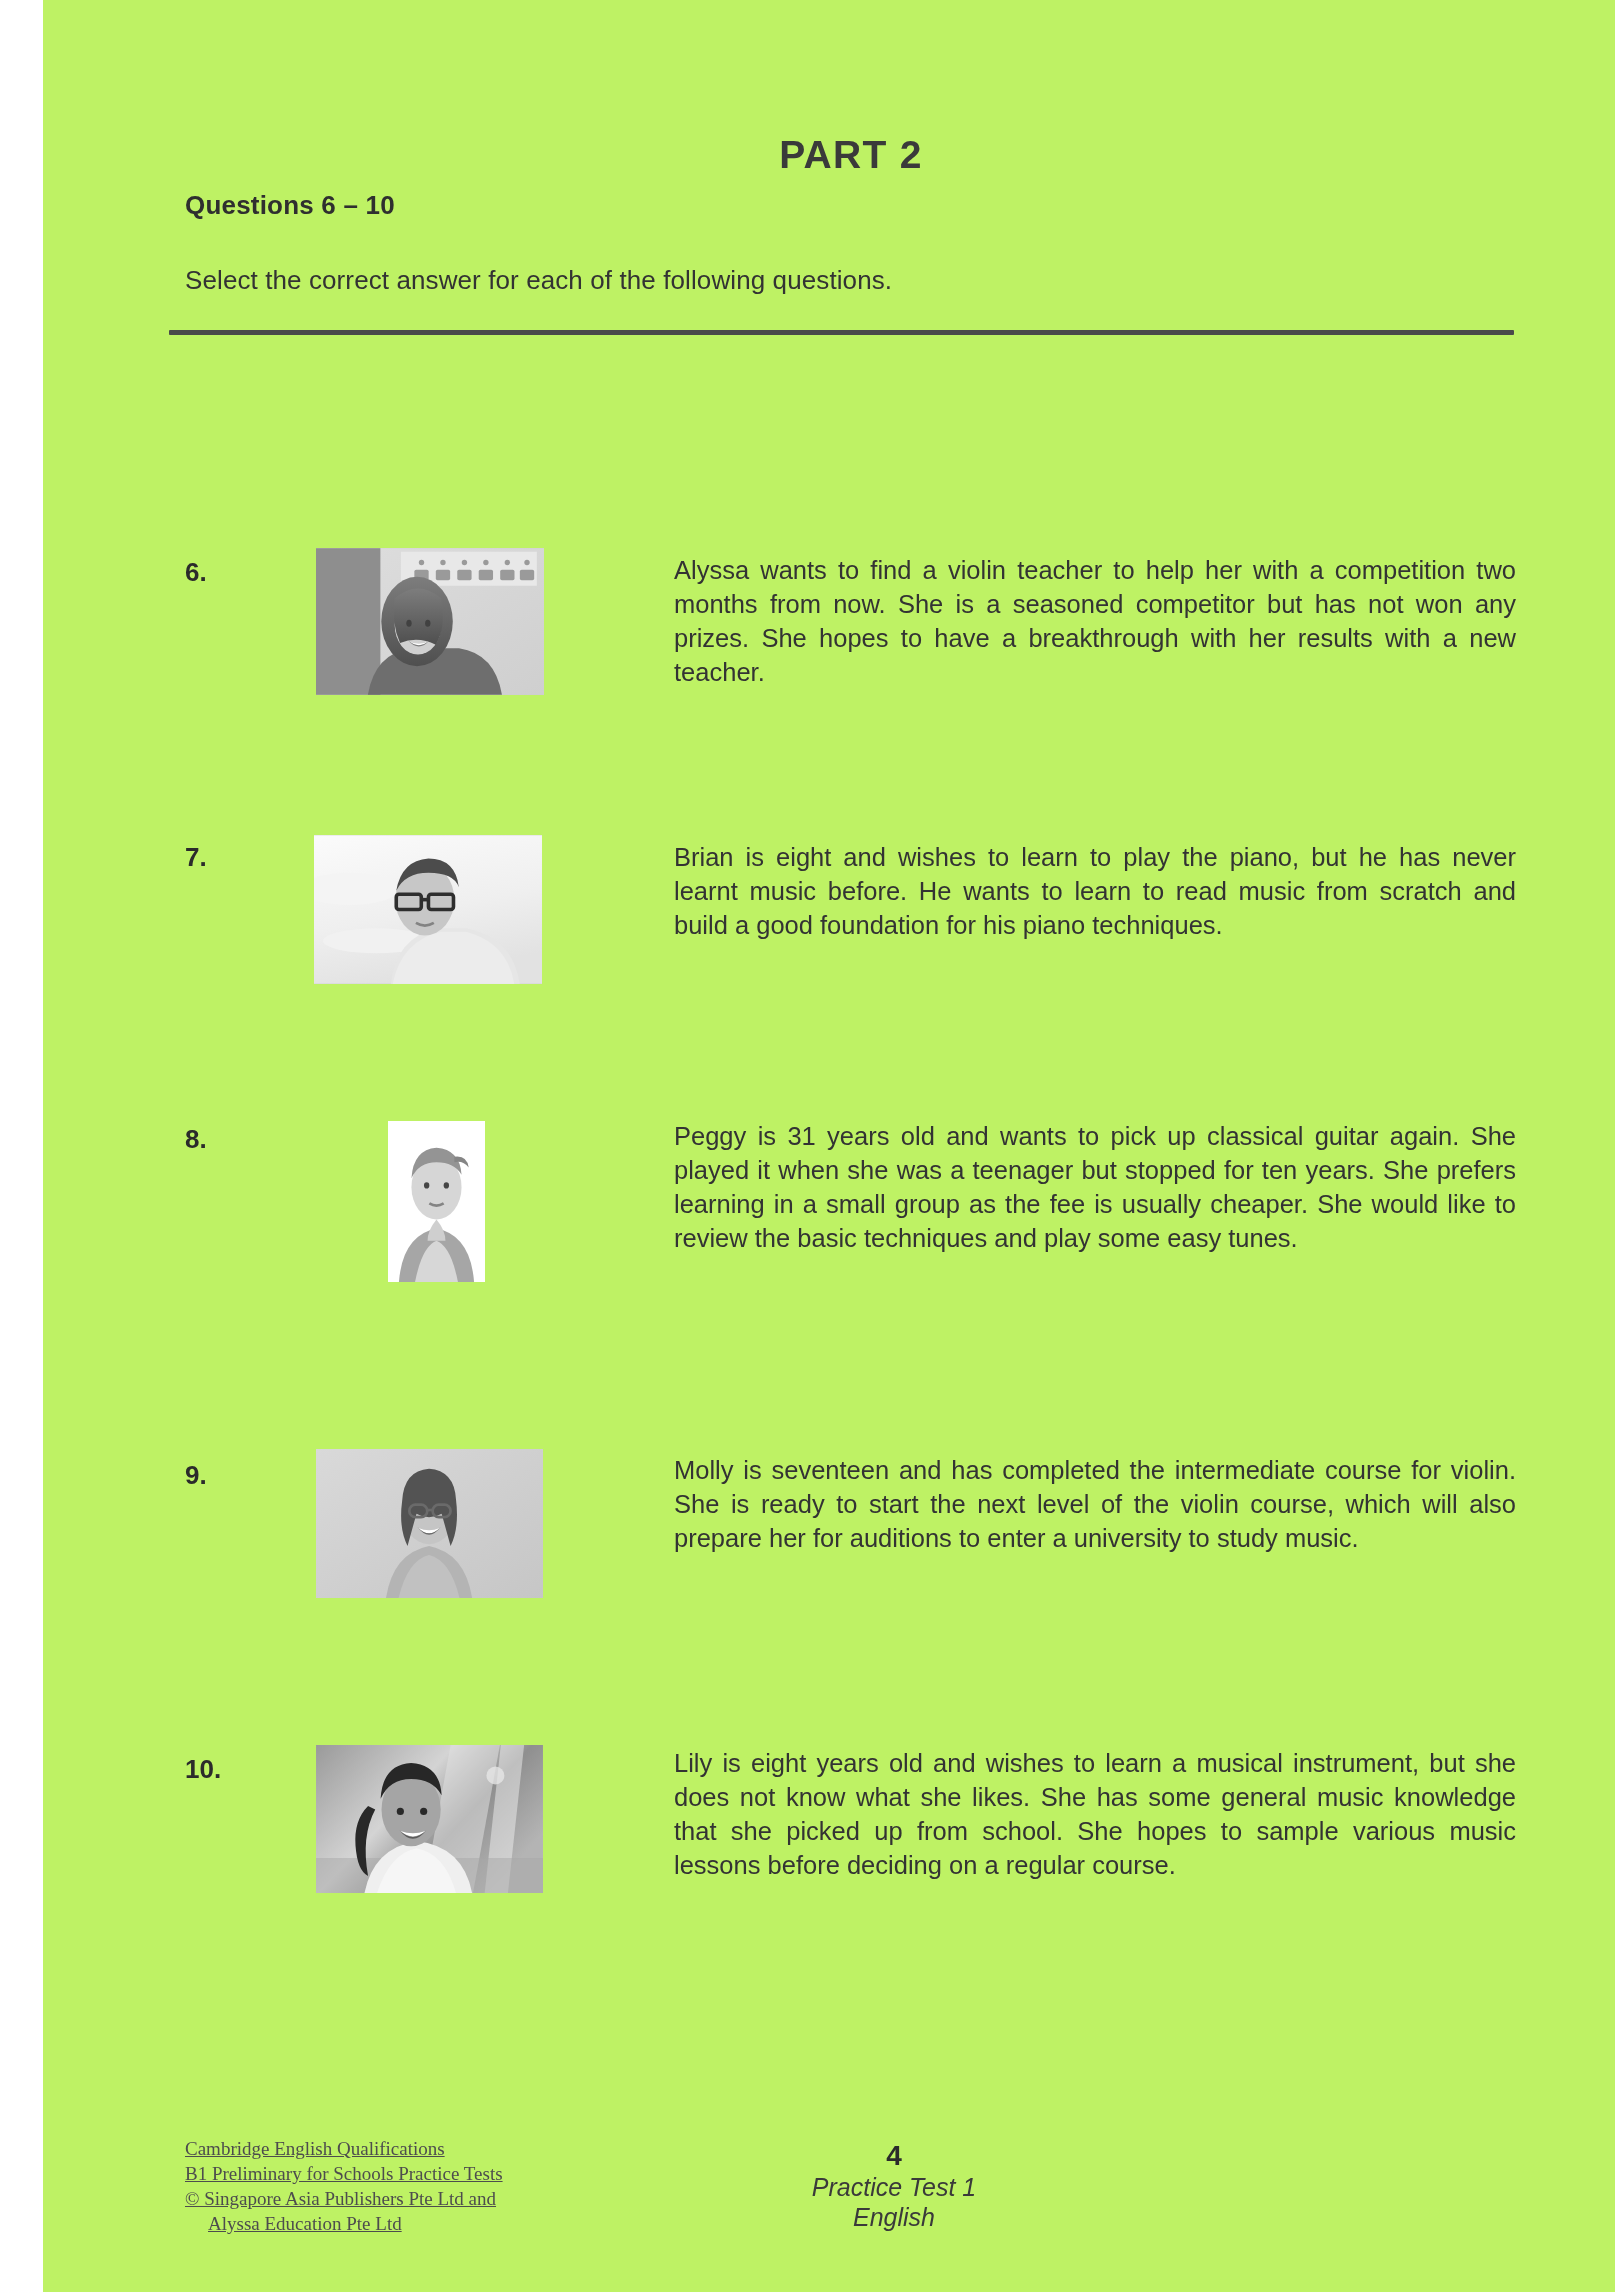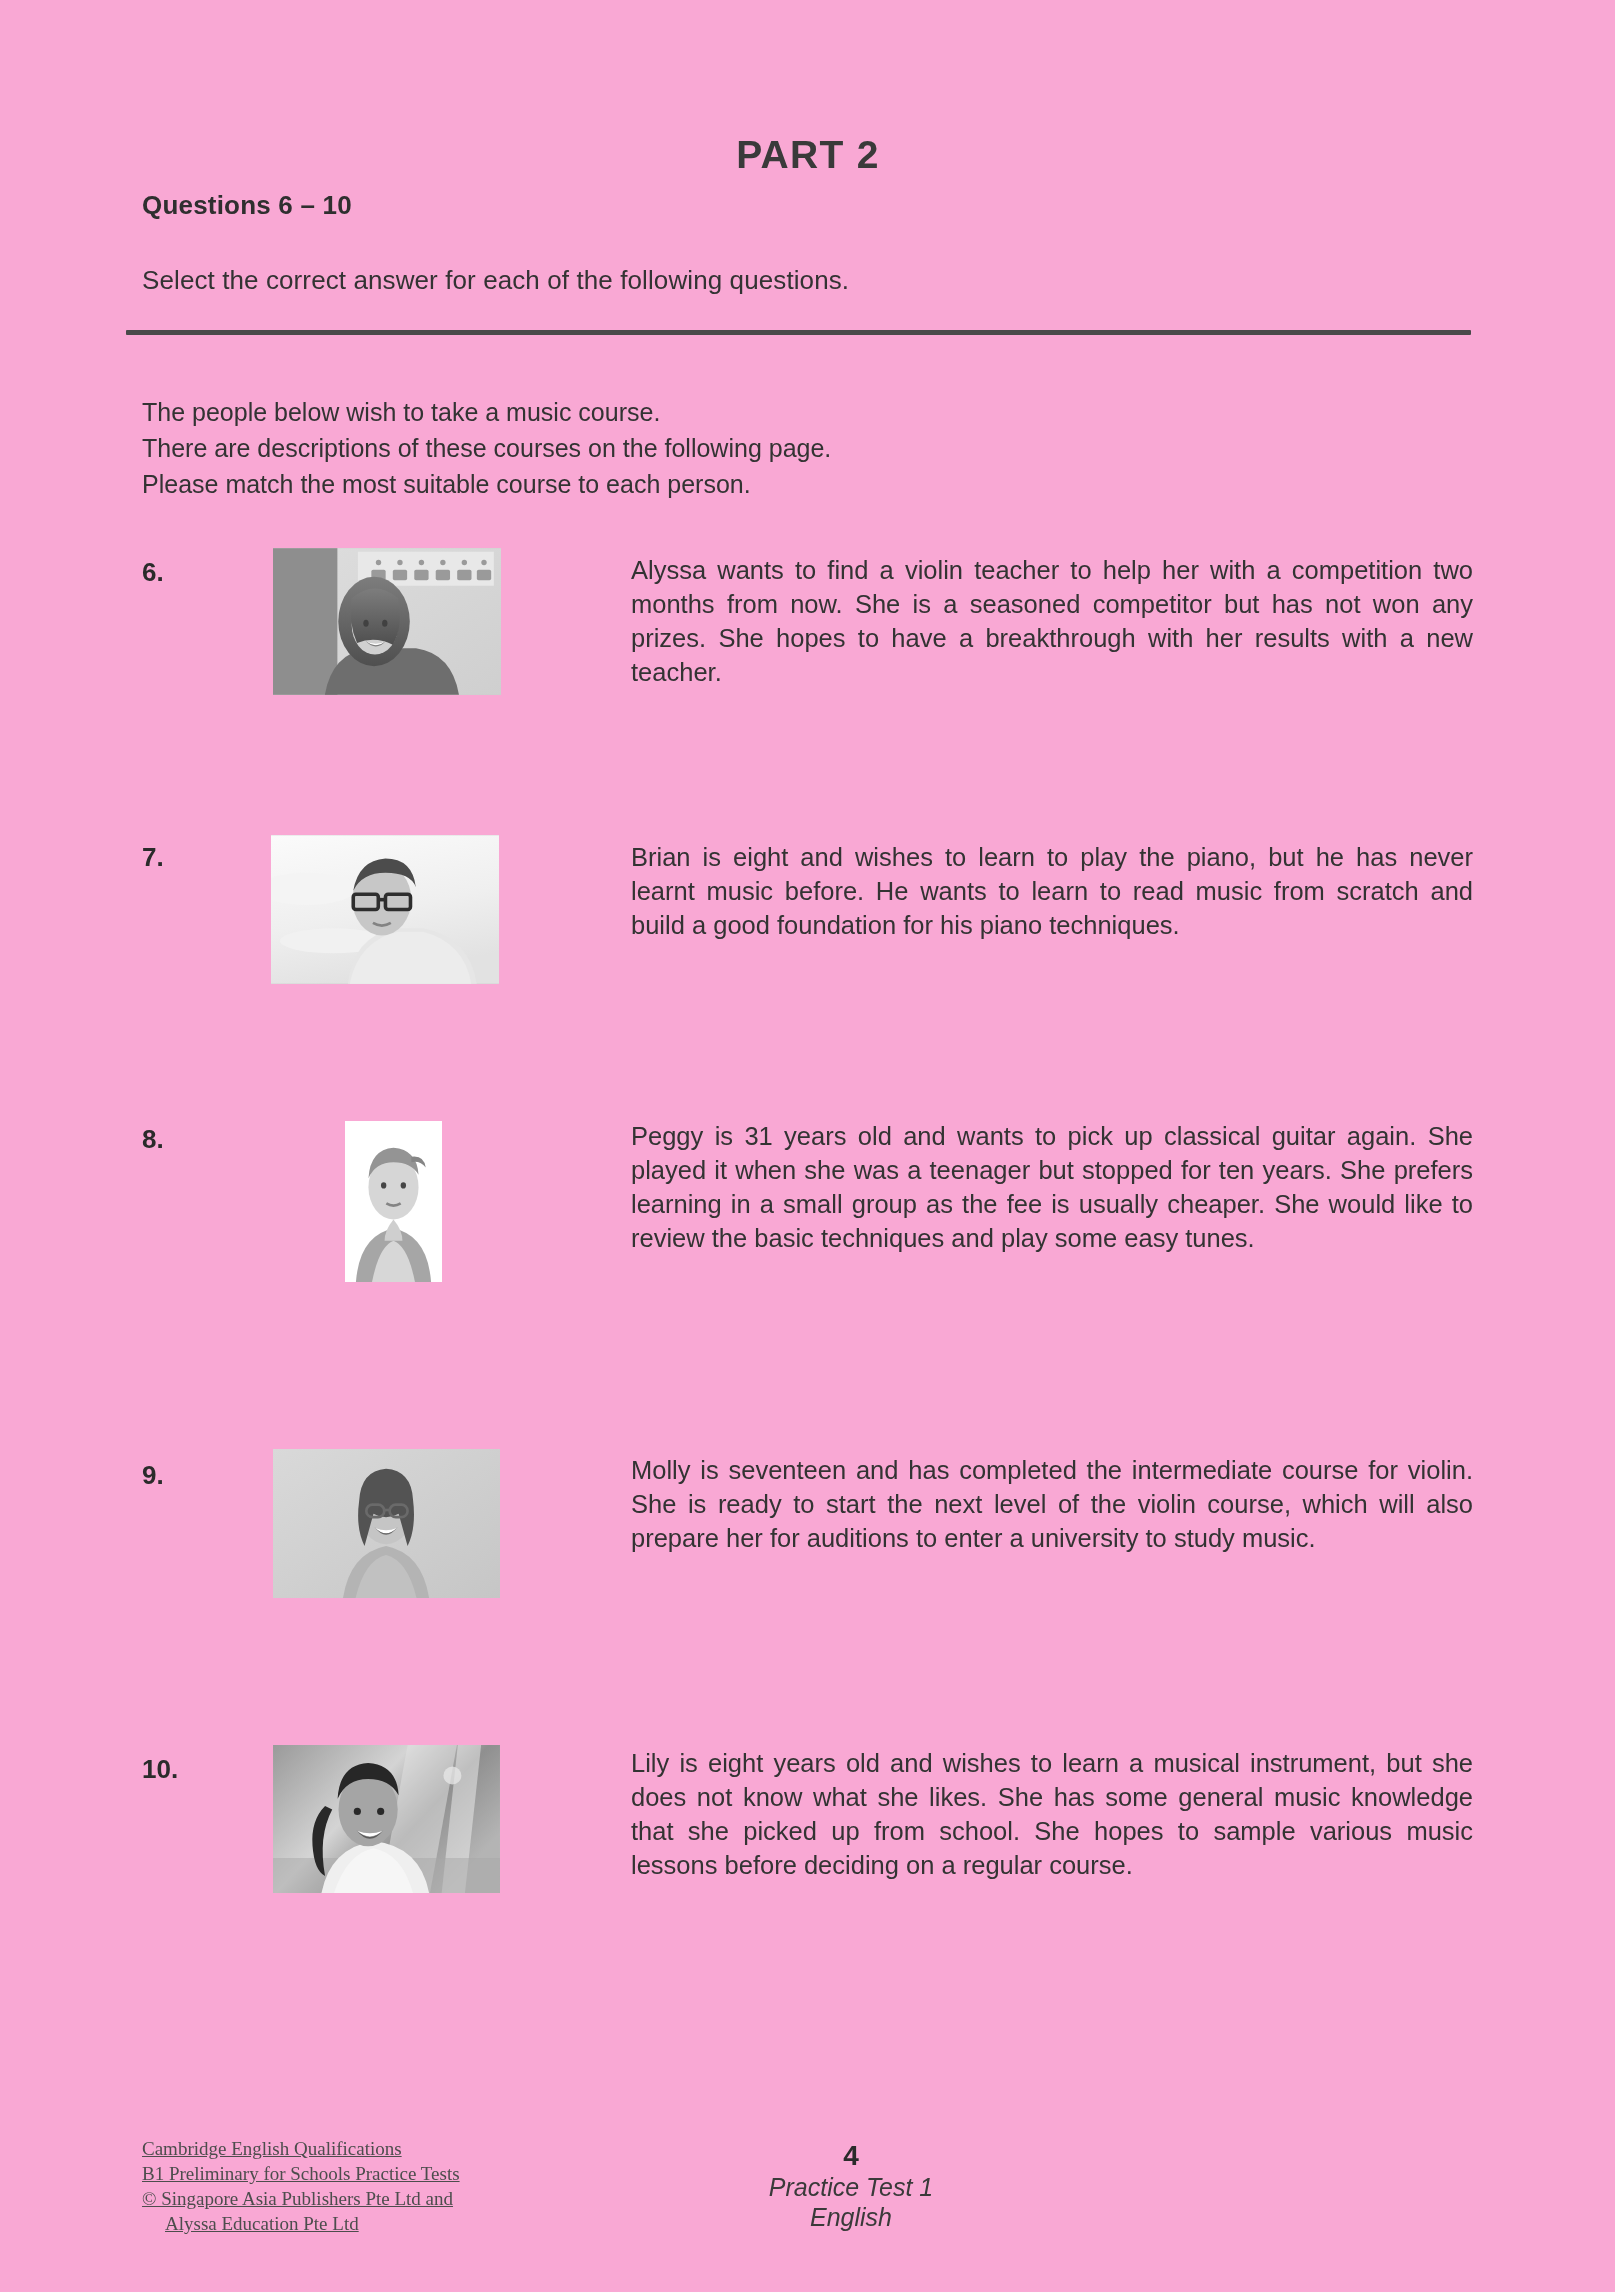--- a/index.html
+++ b/index.html
@@ -13,21 +13,22 @@
     height: 2293px;
     position: relative;
     font-family: "Liberation Sans", sans-serif;
     color: #231f20;
     overflow: hidden;
   }
 
   .page {
     position: absolute;
     inset: 0;
-    background: #f9a8d4;
+    background: #bef264;
+    margin-left: 43px;
   }
 
   
   .part-title {
     position: absolute;
     top: 133px;
     left: 0;
     width: 1616px;
     text-align: center;
     font-size: 39px;
@@ -143,25 +144,20 @@
 </head>
 <body>
 
 <div class="page">
 
   <div class="part-title">PART 2</div>
   <div class="questions-range">Questions 6 – 10</div>
   <div class="instruction">Select the correct answer for each of the following questions.</div>
   <div class="rule"></div>
 
-  <div class="intro">
-    <div>The people below wish to take a music course.</div>
-    <div>There are descriptions of these courses on the following page.</div>
-    <div>Please match the most suitable course to each person.</div>
-  </div>
 
   <div class="q-row">
     <div class="q-num" style="top:557px;">6.</div>
     <div class="photo" style="left:273px; top:548px; width:228px; height:147px;">
       <svg width="228" height="147" viewBox="0 0 255 164">
         <defs>
           <linearGradient id="g6bg" x1="0" y1="0" x2="1" y2="1">
             <stop offset="0%" stop-color="#dedede"></stop>
               <stop offset="100%" stop-color="#cfcfcf"></stop>
           </linearGradient>

